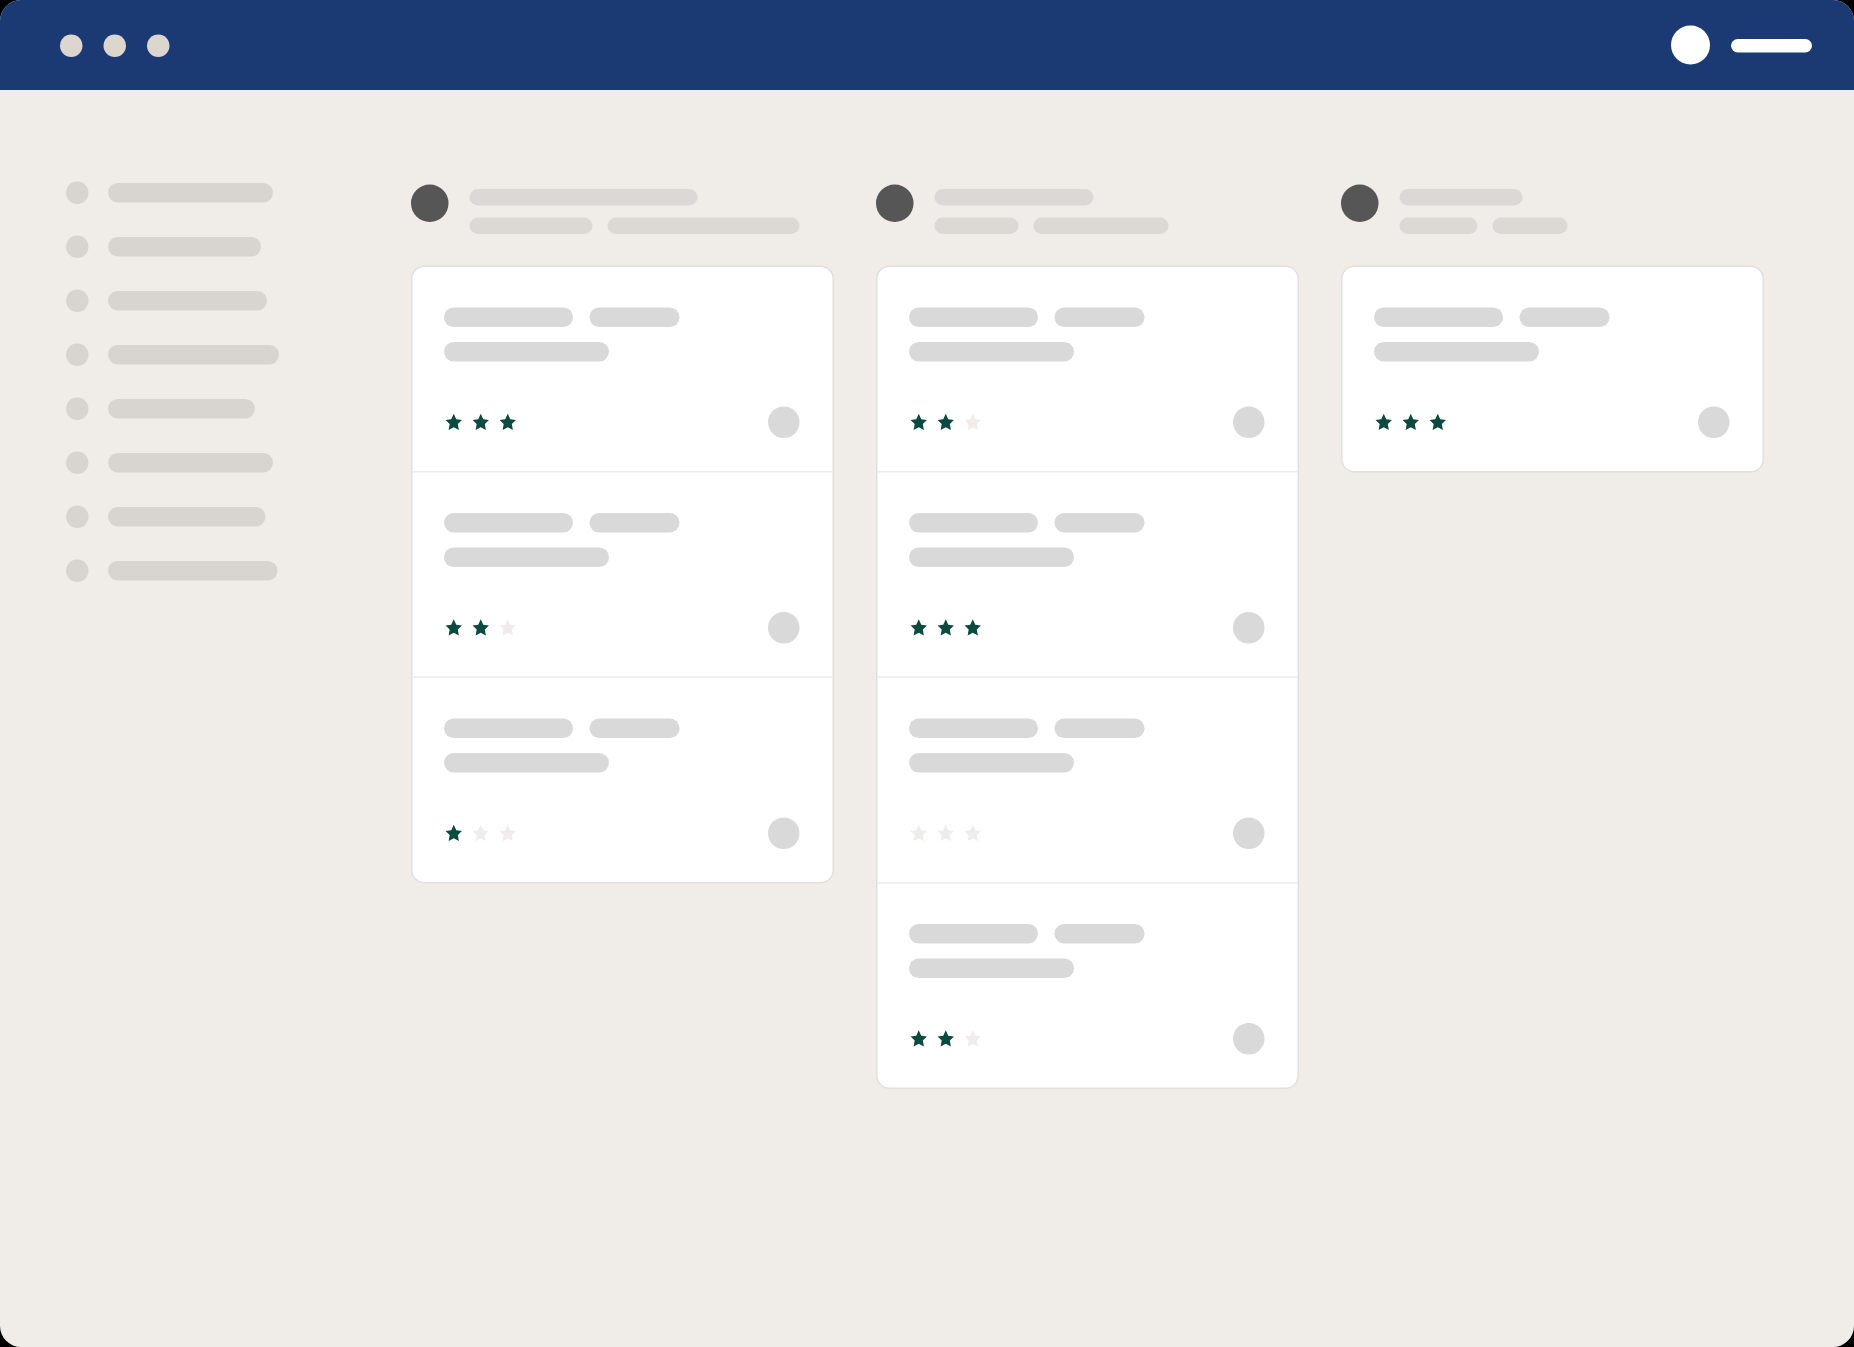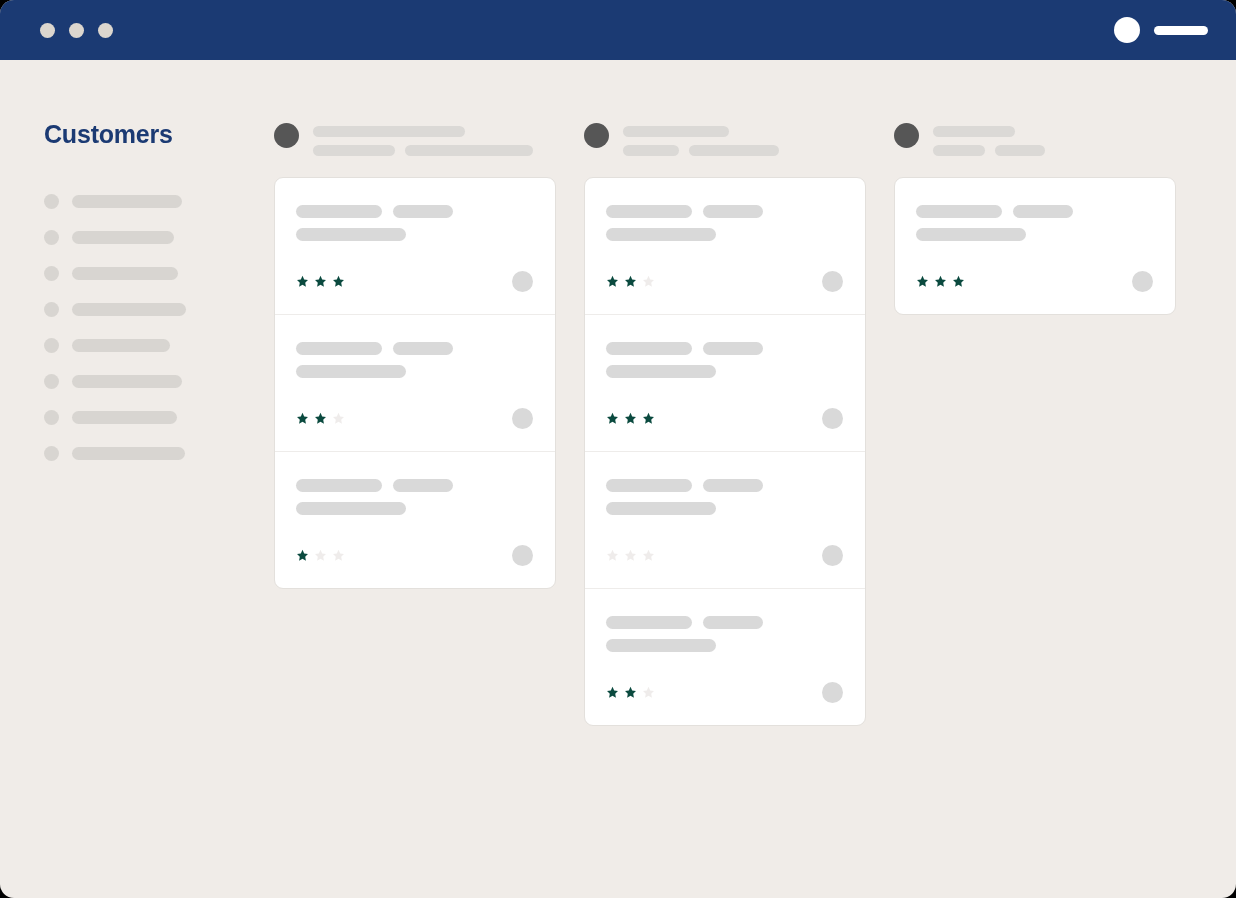--- a/index.html
+++ b/index.html
@@ -156,21 +156,20 @@
       <span class="tl-dot"></span>
       <span class="tl-dot"></span>
     </div>
     <div class="titlebar-right">
       <span id="titlebar-avatar"></span>
       <span id="titlebar-bar"></span>
     </div>
   </div>
 
   <div id="sidebar">
-    <div id="page-title">Customers</div>
     <div id="sidebar-list">
         <div class="sidebar-item">
           <span class="sb-dot"></span>
           <span class="sb-bar" style="width: 110px;"></span>
         </div>
         <div class="sidebar-item">
           <span class="sb-dot"></span>
           <span class="sb-bar" style="width: 102px;"></span>
         </div>
         <div class="sidebar-item">

